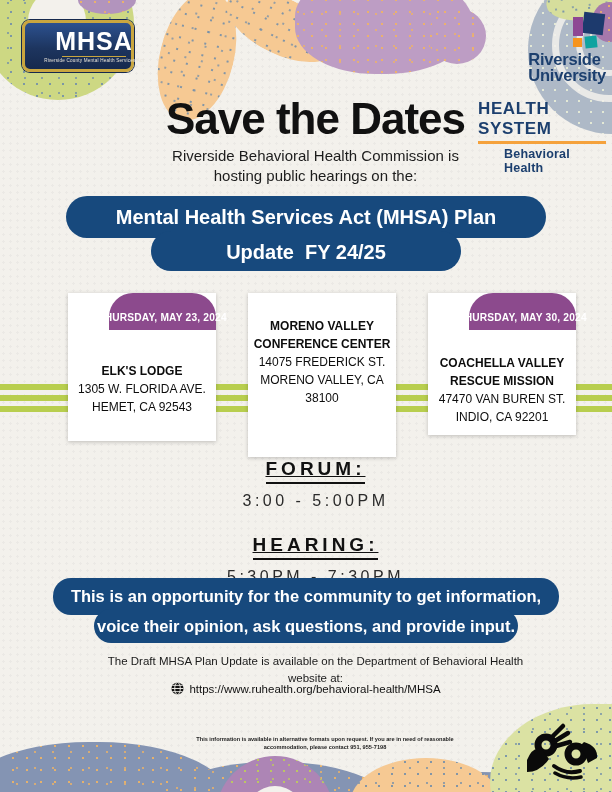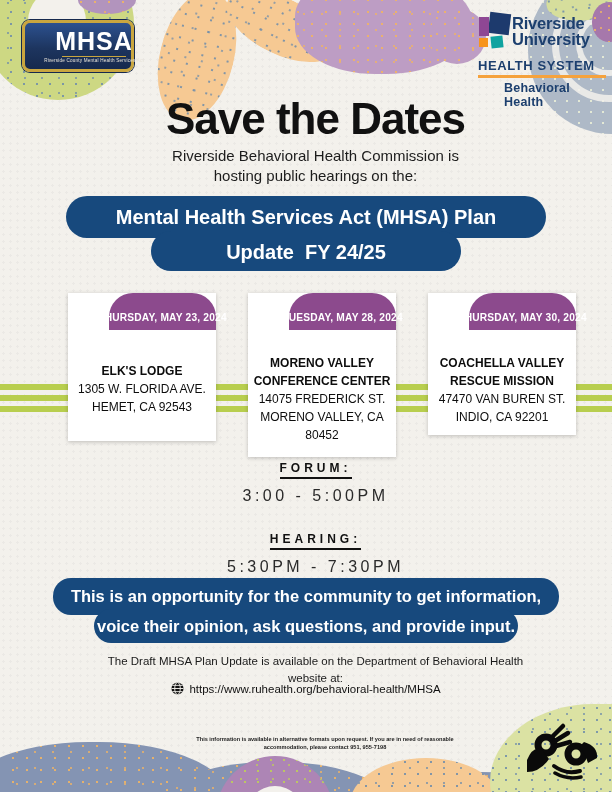--- a/index.html
+++ b/index.html
@@ -44,29 +44,29 @@
   
   .mhsa-logo{left:22px;top:20px;width:112px;height:52px;z-index:2;
     background:linear-gradient(#2c518f 0%, #1d355f 55%, #16294d 100%);
     border:3px solid #c9a63f;border-radius:8px;box-shadow:0 0 0 1px #16294d;
     display:flex;flex-direction:column;align-items:center;justify-content:center;box-sizing:border-box;padding-left:32px;}
   .mhsa-acronym{color:#fff;font-weight:bold;font-size:25px;letter-spacing:1px;line-height:1;font-family:"Liberation Sans",sans-serif;}
   .mhsa-rule{width:86%;height:1px;background:#c9a63f;margin:2px 0 1px;}
   .mhsa-tagline{color:#e8e4da;font-size:4.6px;letter-spacing:.2px;white-space:nowrap;}
 
   .ruhs-logo{left:478px;top:12px;width:128px;z-index:2;}
-  .ruhs-top{display:flex;align-items:center;}
+  .ruhs-top{display:flex;align-items:flex-end;flex-direction:column;}
   .ruhs-mark{position:relative;width:34px;height:40px;flex:none;}
   .ruhs-sq{position:absolute;}
   .ruhs-sq.navy{left:11px;top:1px;width:21px;height:21px;background:#1d3a6d;transform:rotate(7deg);}
   .ruhs-sq.purple{left:1px;top:5px;width:10px;height:19px;background:#8e4794;}
   .ruhs-sq.teal{left:13px;top:24px;width:12px;height:12px;background:#0fa3a0;transform:rotate(-6deg);}
   .ruhs-sq.orange{left:1px;top:26px;width:9px;height:9px;background:#f7941d;}
   .ruhs-name{color:#1c3f6e;font-weight:bold;font-size:16.5px;line-height:.95;letter-spacing:-.2px;}
-  .ruhs-system{color:#1c3f6e;font-weight:bold;font-size:13px;letter-spacing:.6px;margin-top:6px;}
+  .ruhs-system{color:#1c3f6e;font-weight:bold;font-size:17px;letter-spacing:.6px;margin-top:16px;}
   .ruhs-divider{width:100%;height:2.5px;background:#f5a23c;margin:2px 0 3px;}
   .ruhs-division{color:#1c3f6e;font-weight:bold;font-size:12.5px;letter-spacing:.2px;margin-left:26px;}
 
   
   .main-title{left:0;right:0;top:94px;font-size:44px;font-weight:bold;letter-spacing:-1px;z-index:2;}
   .subtitle{left:0;right:0;top:146px;font-size:15px;line-height:1.3;color:#1c1c1c;z-index:2;}
 
   
   .lobe{background:#17497d;color:#fff;font-weight:bold;display:flex;align-items:center;justify-content:center;z-index:2;}
   .tb1{left:66px;top:196px;width:480px;height:42px;border-radius:21px;font-size:20px;}
@@ -87,22 +87,22 @@
   .card-header{height:37px;background:#8c4a8d;border-radius:24px 24px 0 0;color:#fff;
     display:flex;align-items:flex-end;justify-content:center;padding-bottom:7px;box-sizing:border-box;
     font-weight:bold;font-size:10.2px;letter-spacing:.2px;white-space:nowrap;margin-left:41px;}
   .card-body{padding:24px 5px 8px;text-align:center;font-size:12px;line-height:1.5;color:#0d0d0d;}
   .card1 .card-body{padding-top:32px;}
   .venue{font-weight:bold;}
   .addr span{display:block;}
 
   
   .schedule{left:0;right:0;top:458px;z-index:2;}
-  .sched-label{display:inline-block;font-weight:bold;font-size:12px;letter-spacing:4px;
-    border-bottom:2.5px solid #111;padding-bottom:2px;margin-bottom:8px;}
+  .sched-label{display:inline-block;font-weight:bold;font-size:19px;letter-spacing:4px;
+    border-bottom:2.5px solid #111;padding-bottom:2px;margin-bottom:8px;text-decoration:underline;}
   .sched-time{font-size:16px;letter-spacing:3.5px;color:#2a2a2a;font-weight:normal;margin-bottom:24px;}
 
   
   .availability{left:0;right:0;top:653px;font-size:11.5px;line-height:1.45;color:#1a1a1a;z-index:2;}
   .url-row{left:0;right:0;top:682px;z-index:2;display:flex;align-items:center;justify-content:center;gap:5px;font-size:11.5px;color:#111;}
   .fine-print{left:156px;top:735px;width:300px;font-size:5.6px;font-weight:bold;line-height:1.5;z-index:4;color:#222;}
 
   .asl-icon{left:524px;top:718px;z-index:2;}
 </style>
 </head>
@@ -174,27 +174,26 @@
     <div class="card-body">
       <div class="venue">ELK'S LODGE</div>
       <div class="addr">
         <span>1305 W. FLORIDA AVE.</span>
         <span>HEMET, CA 92543</span>
       </div>
     </div>
   </div>
 
   <div class="card card2">
-    <div class="card-header">TUESDAY, MAY 28, 2024</div>
     <div class="card-body">
       <div class="venue">MORENO VALLEY CONFERENCE CENTER</div>
       <div class="addr">
         <span>14075 FREDERICK ST.</span>
         <span>MORENO VALLEY, CA</span>
-        <span>80452</span>
+        <span>38100</span>
       </div>
     </div>
   </div>
 
   <div class="card card3">
     <div class="card-header">THURSDAY, MAY 30, 2024</div>
     <div class="card-body">
       <div class="venue">COACHELLA VALLEY RESCUE MISSION</div>
       <div class="addr">
         <span>47470 VAN BUREN ST.</span>

